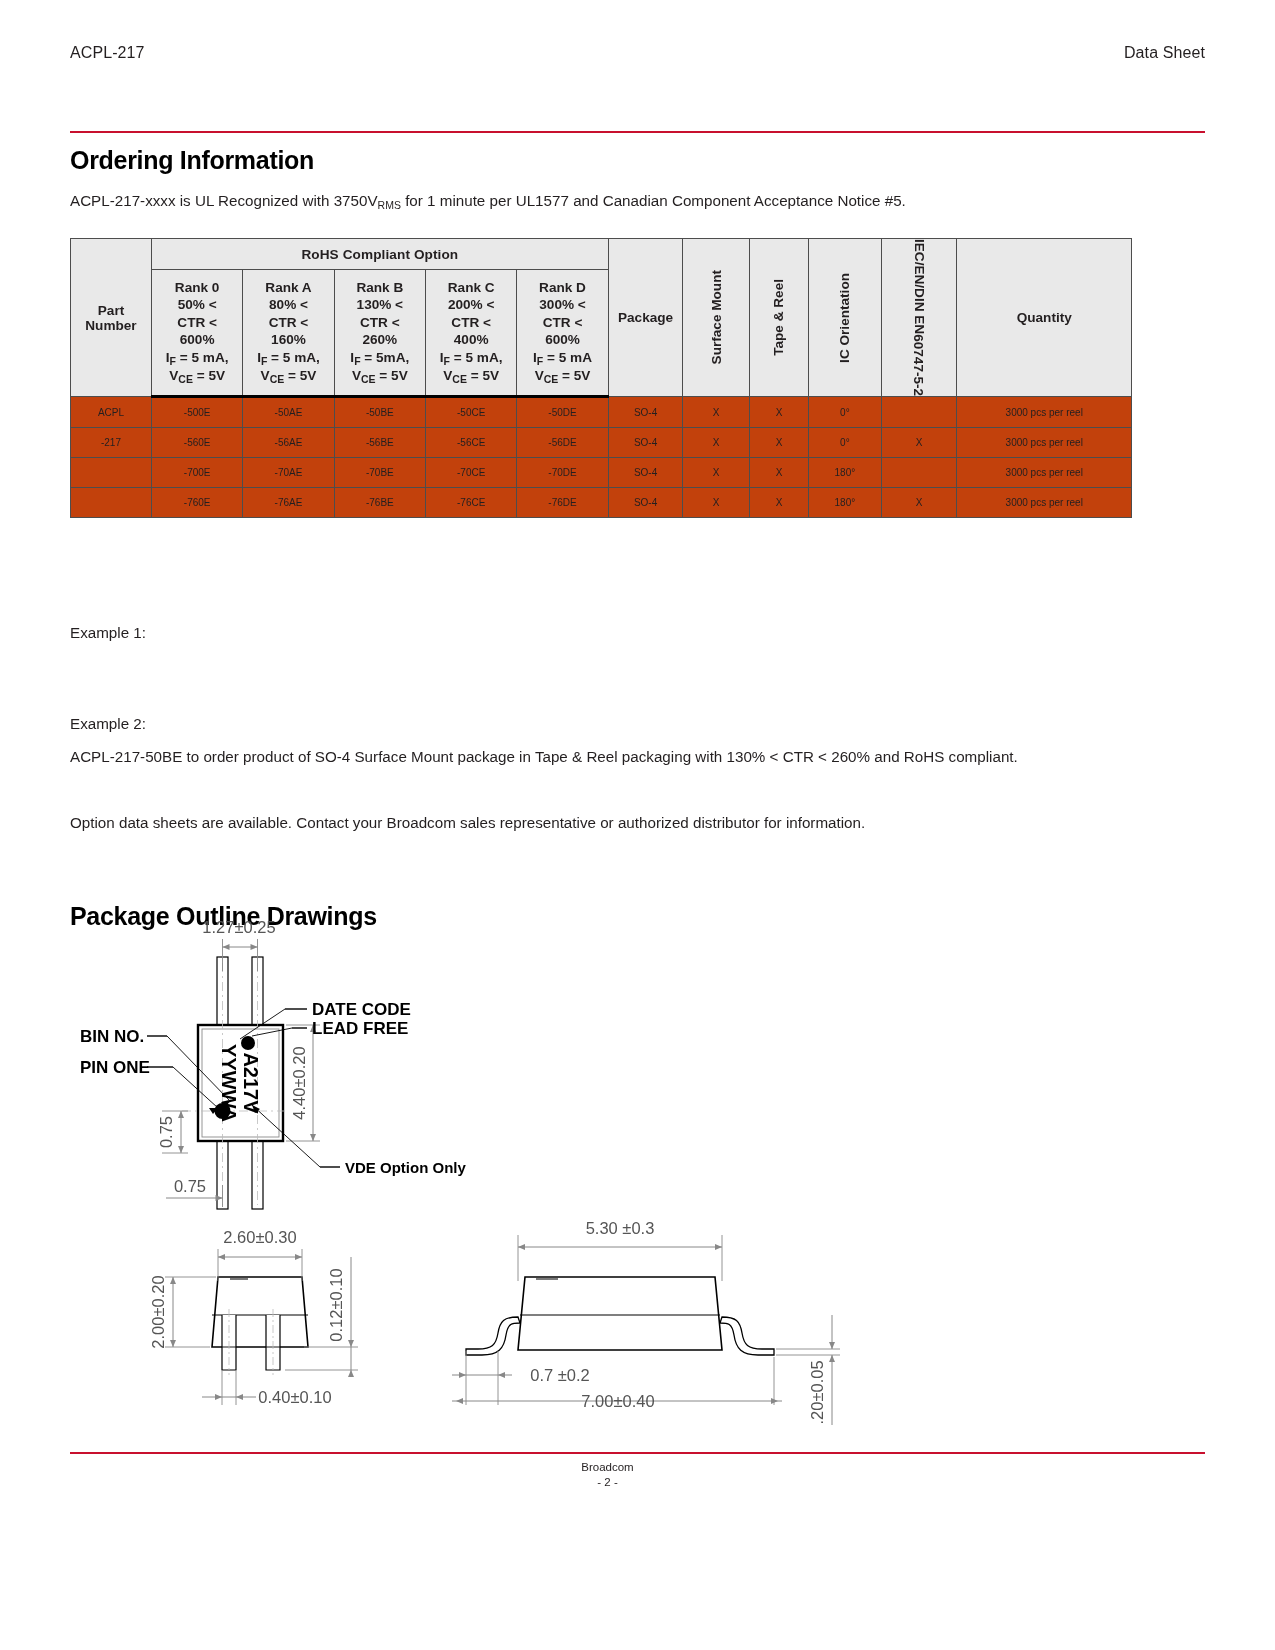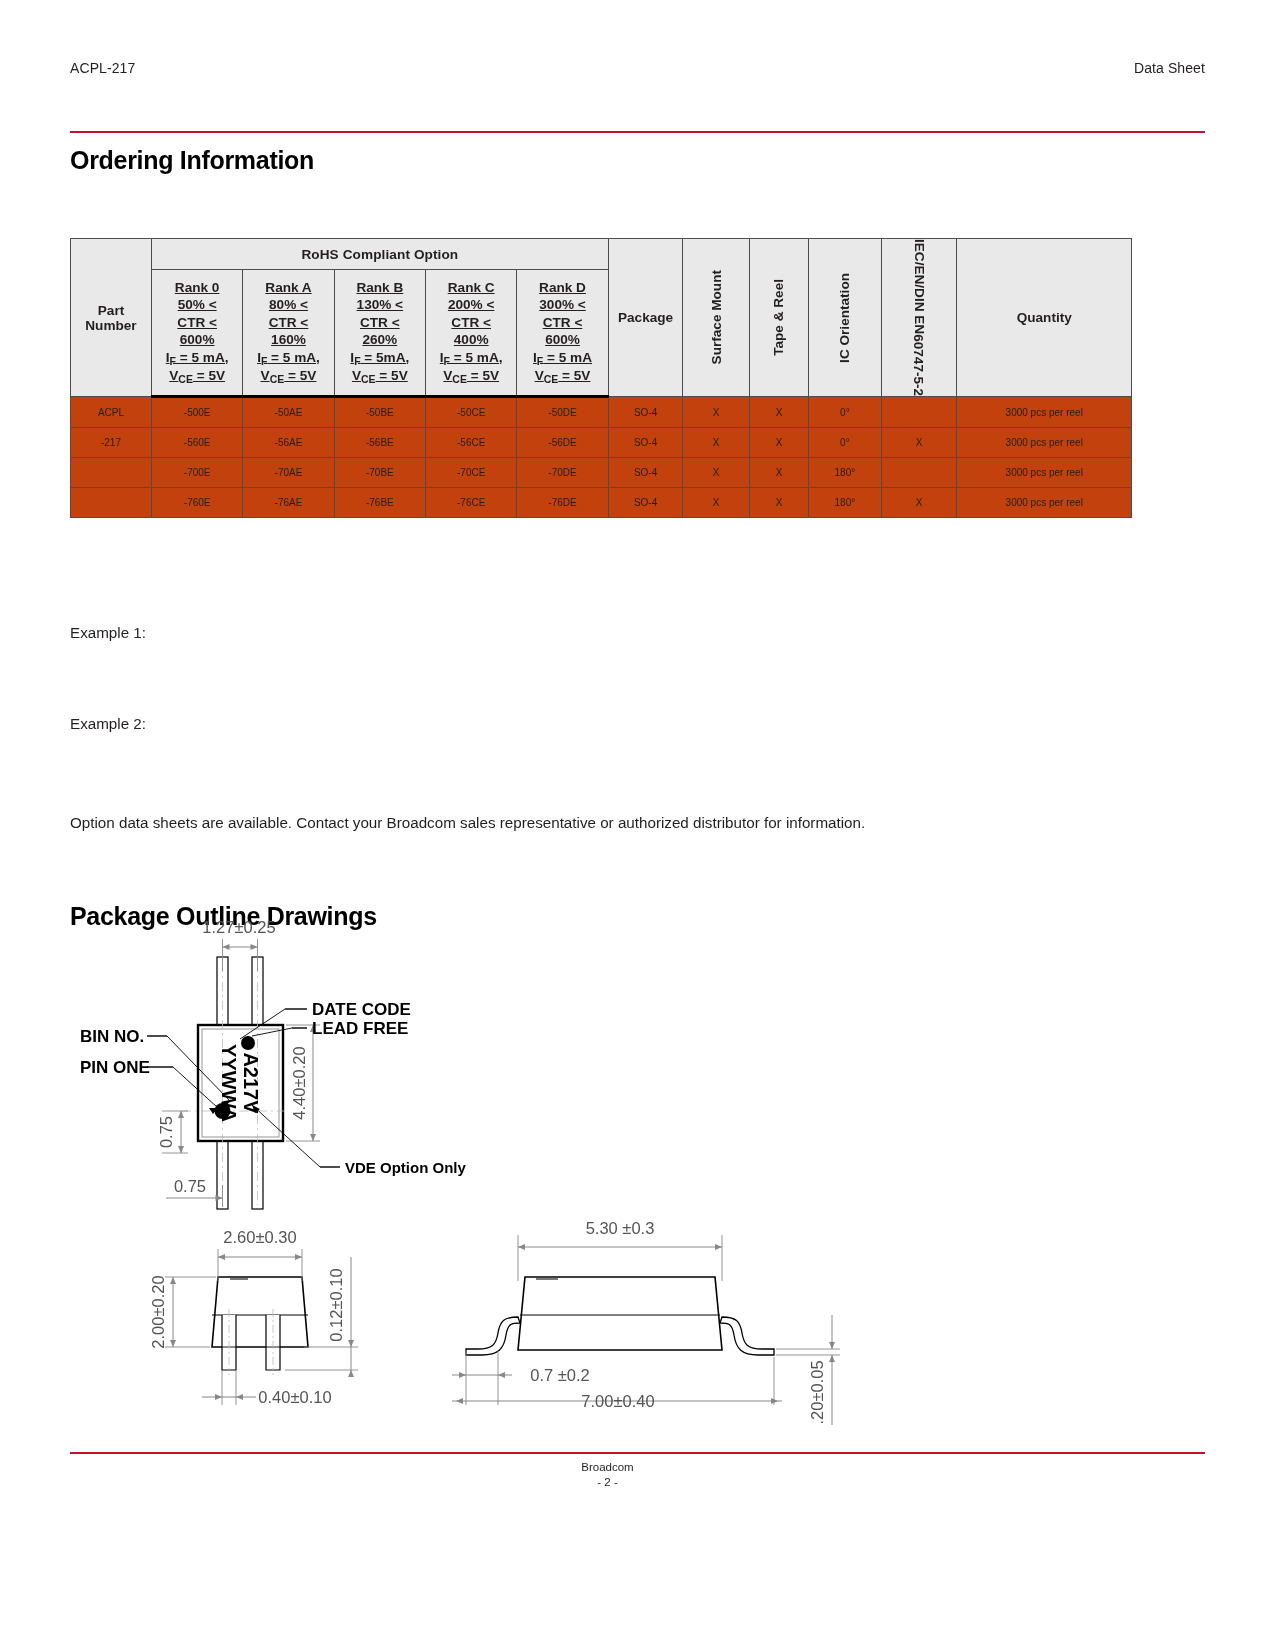--- a/index.html
+++ b/index.html
@@ -18,26 +18,26 @@
     margin: 0 auto;
     background: #ffffff;
     box-sizing: border-box;
     overflow: hidden;
   }
 
   
   .pg-header {
     position: absolute;
     left: 70px;
-    top: 60px;
+    top: 44px;
     width: 1135px;
     display: flex;
     justify-content: space-between;
     align-items: flex-end;
-    font-size: 14px;
+    font-size: 16px;
     color: #231f20;
     letter-spacing: .1px;
   }
 
   .rule-top {
     position: absolute;
     left: 70px;
     top: 131px;
     width: 1135px;
     height: 2.4px;
@@ -87,21 +87,20 @@
   table.order thead th {
     background: #e9e9e9;
     font-weight: bold;
     font-size: 13.6px;
   }
   table.order thead tr:last-child th { border-bottom: 3px solid #000; }
   thead .rohs-band { height: 30px; font-size: 14.2px; letter-spacing: .1px; }
   .rank-cell {
     padding: 5px 2px 6px 2px !important;
     line-height: 17.5px;
-    text-decoration: underline;
   }
   .rank-cell div { white-space: nowrap; }
   .vert {
     position: relative;
     height: 146px;
   }
   .vert span {
     display: block;
     writing-mode: vertical-rl;
     transform: rotate(180deg);
@@ -171,20 +170,23 @@
 <div class="page">
 
   <div class="pg-header">
     <span>ACPL-217</span>
     <span>Data Sheet</span>
   </div>
   <div class="rule-top"></div>
 
   <h1 class="sec" id="h-ordering">Ordering Information</h1>
 
+  <div class="intro">
+    <span>ACPL-217-xxxx is UL Recognized with 3750V</span><sub>RMS</sub><span> for 1 minute per UL1577 and Canadian Component Acceptance Notice #5.</span>
+  </div>
 
   <table class="order">
     <colgroup>
       <col style="width:78px">
       <col style="width:88px">
         <col style="width:88px">
         <col style="width:88px">
         <col style="width:88px">
         <col style="width:88px">
       <col style="width:72px">
@@ -317,20 +319,21 @@
         <td>X</td>
         <td>180°</td>
         <td>X</td>
         <td>3000 pcs per reel</td>
       </tr>
     </tbody>
   </table>
 
   <p class="body" id="p-ex1lbl">Example 1:</p>
   <p class="body" id="p-ex2lbl">Example 2:</p>
+  <p class="body" id="p-ex2">ACPL-217-50BE to order product of SO-4 Surface Mount package in Tape &amp; Reel packaging with 130% &lt; CTR &lt; 260% and RoHS compliant.</p>
   <p class="body" id="p-option">Option data sheets are available. Contact your Broadcom sales representative or authorized distributor for information.</p>
 
   <h1 class="sec" id="h-package">Package Outline Drawings</h1>
 
   <div class="draw">
     <svg width="1075" height="520" viewBox="0 0 1075 520">
       <g fill="none" stroke="#000" stroke-width="1.4" stroke-linejoin="miter">
 
         <g>
 

